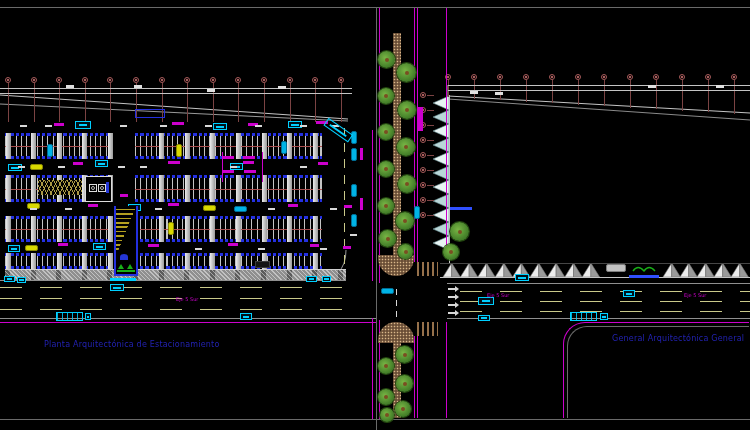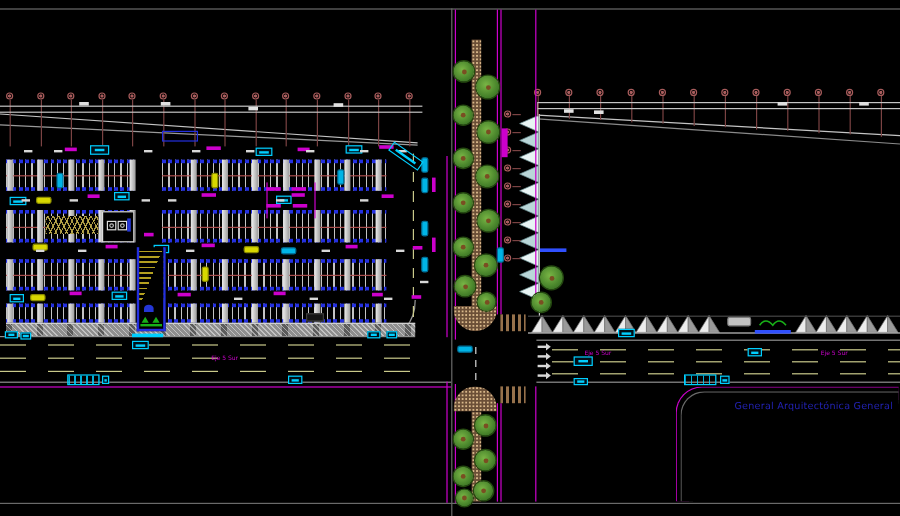--- a/index.html
+++ b/index.html
@@ -526,17 +526,18 @@
       </div>
     <div class="bl"></div>
   </div>
 
   <div class="abs" id="zig"></div>
 
   <div class="abs" id="bus">
       <i></i>
     </div>
 
+  <div class="title" style="left:44px;top:340px">Planta Arquitectónica de Estacionamiento</div>
   <div class="title" style="left:612px;top:334px">General Arquitectónica General</div>
   <div class="roadlbl" style="left:176px;top:296px">Eje 5 Sur</div>
   <div class="roadlbl" style="left:487px;top:292px">Eje 5 Sur</div>
   <div class="roadlbl" style="left:684px;top:292px">Eje 5 Sur</div>
 </div>
 
 </body></html>

